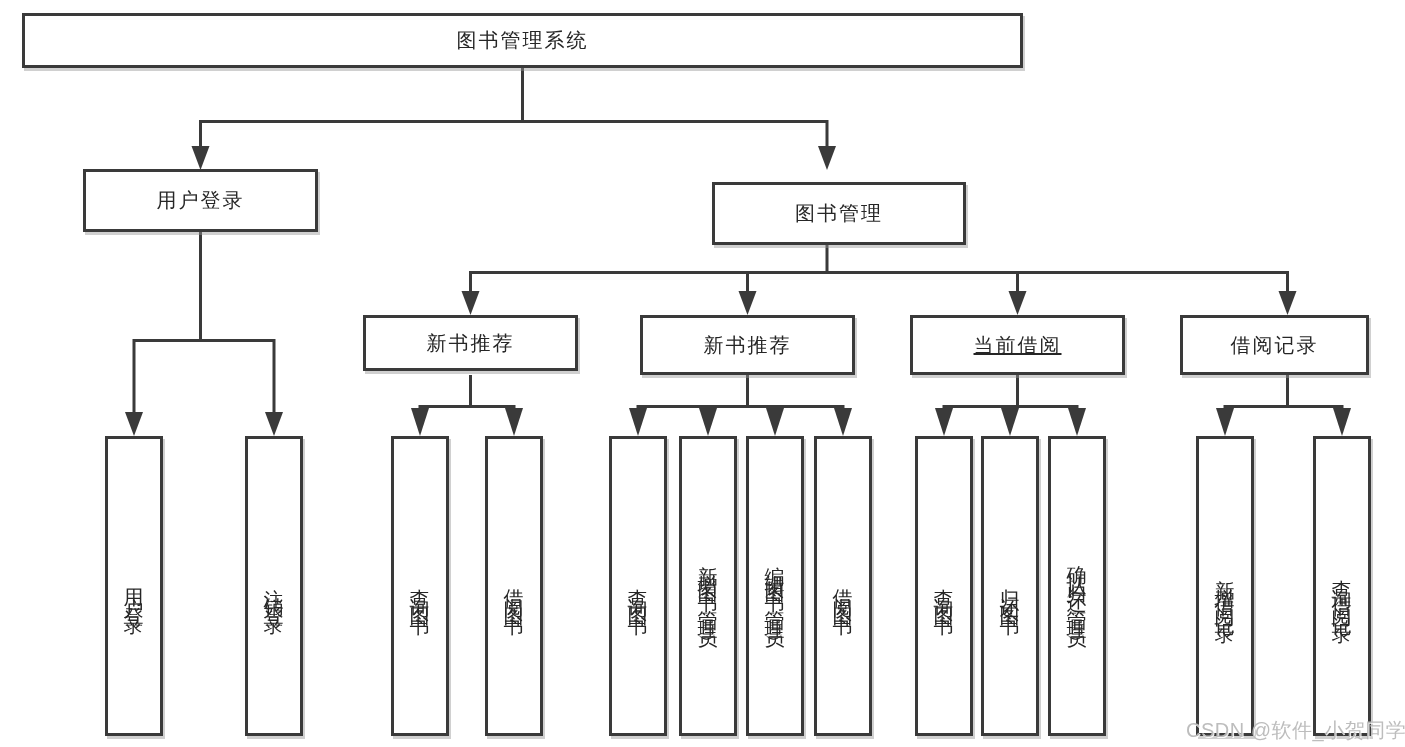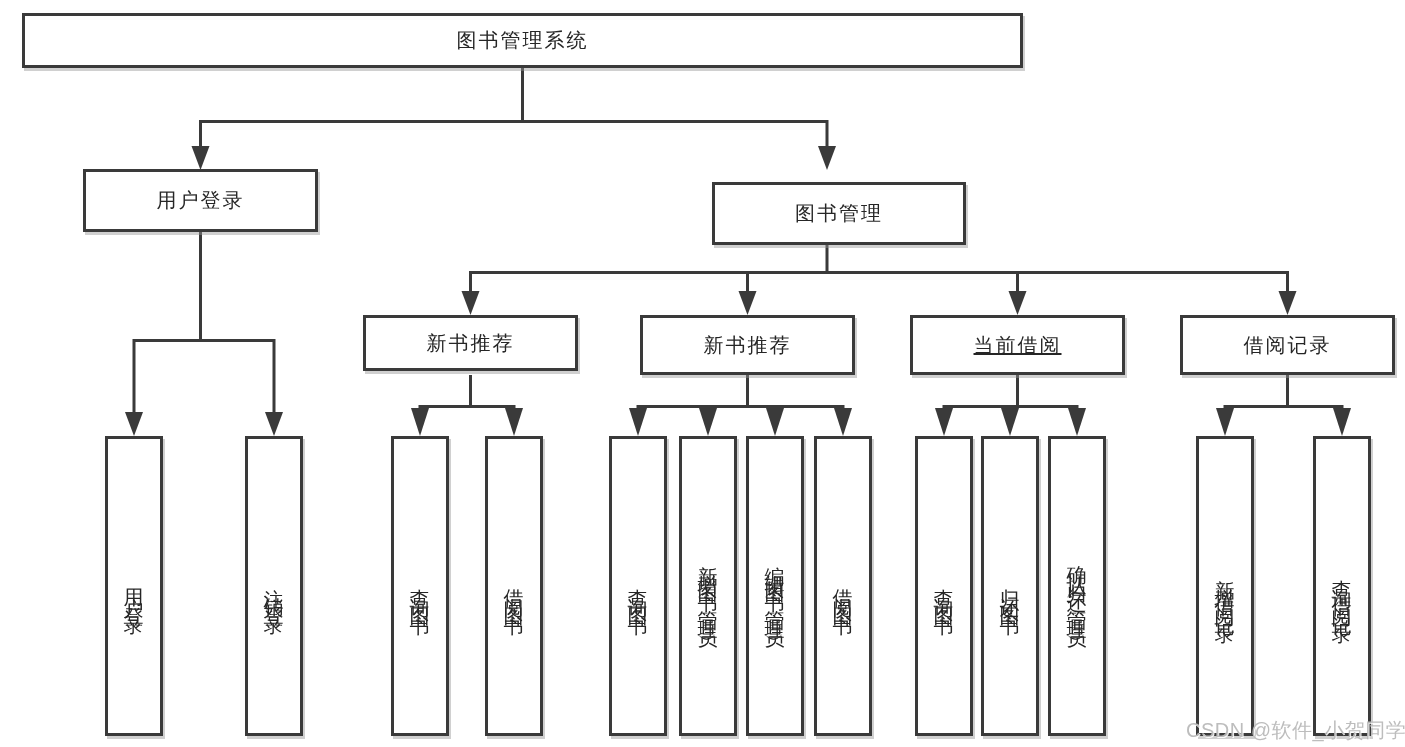--- a/index.html
+++ b/index.html
@@ -127,21 +127,21 @@
 
   <div class="hbox" style="left:363px; top:315px; width:215px; height:56px;">
     <span>新书推荐</span>
   </div>
   <div class="hbox" style="left:640px; top:315px; width:215px; height:60px;">
     <span>新书推荐</span>
   </div>
   <div class="hbox" style="left:910px; top:315px; width:215px; height:60px;text-decoration:underline;">
     <span>当前借阅</span>
   </div>
-  <div class="hbox" style="left:1180px; top:315px; width:215px; height:60px;">
+  <div class="hbox" style="left:1180px; top:315px; width:189px; height:60px;">
     <span>借阅记录</span>
   </div>
 
   <div class="vbox" style="left:105px; top:436px;">
     <span class="vtext">用户登录</span>
   </div>
   <div class="vbox" style="left:245px; top:436px;">
     <span class="vtext">注销登录</span>
   </div>
 

